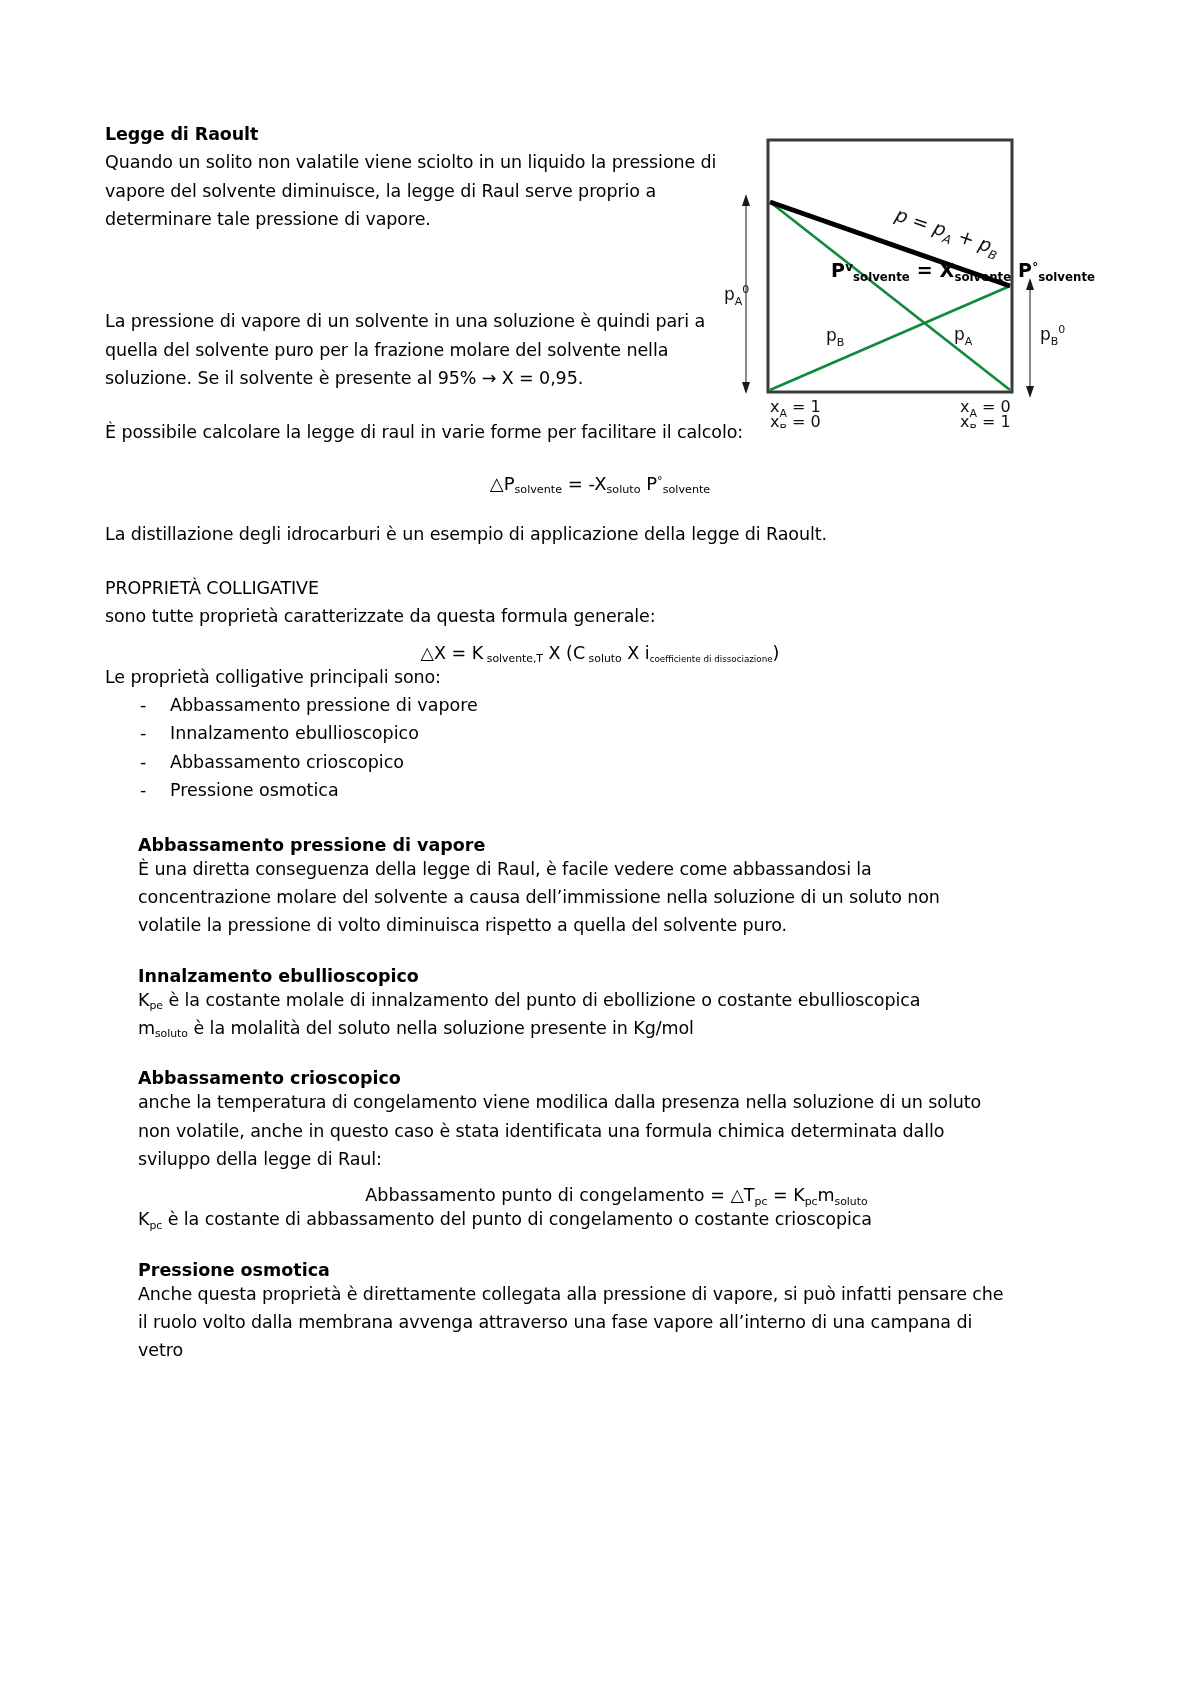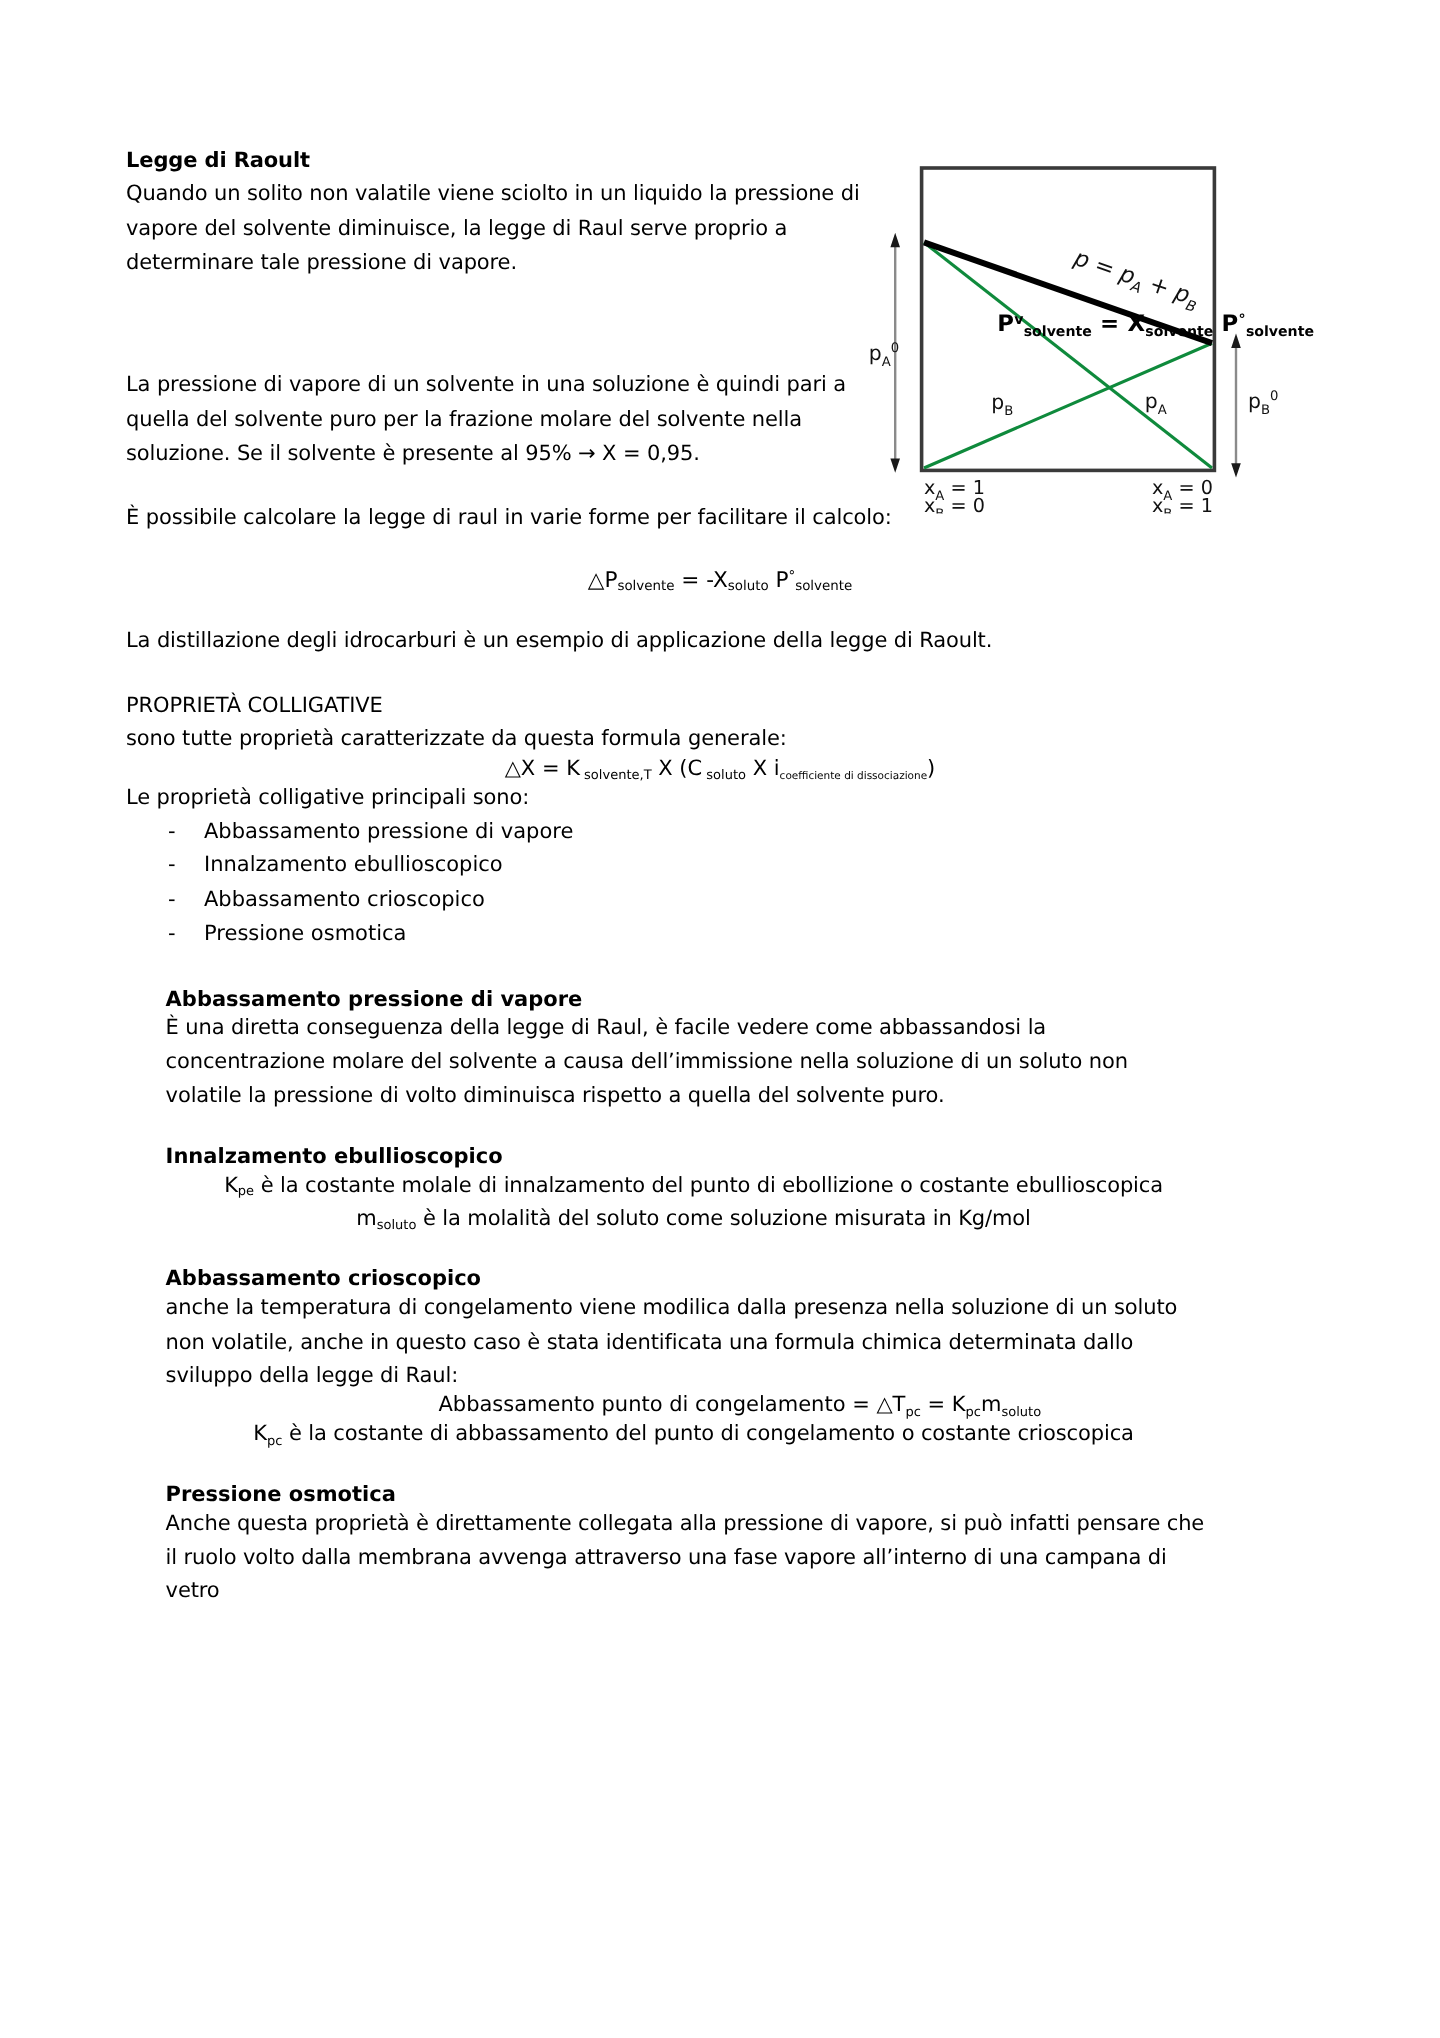--- a/index.html
+++ b/index.html
@@ -80,24 +80,24 @@
     font-size: 17.5px;
     margin-left: 33px;
   }
   .section-body {
     margin-left: 33px;
     width: 865px;
   }
   .centered-eq {
     text-align: center;
     font-size: 17.5px;
+    margin-top: 12px;
   }
   .eq-left-pad {
     margin-left: 33px;
-    text-align: center;
   }
 
   
   .diagram {
     position: absolute;
     left: 722px;
     top: 128px;
     width: 370px;
     height: 300px;
   }
@@ -248,21 +248,21 @@
   </div>
 
   <div class="spacer-md"></div>
 
   <div>
     <div class="section-head">Innalzamento ebullioscopico</div>
     <div class="doc-body eq-left-pad" style="width:880px">
       <span>K</span><sub>pe</sub>&nbsp;<span>è la costante molale di innalzamento del punto di ebollizione o costante ebullioscopica</span>
     </div>
     <div class="doc-body eq-left-pad" style="width:880px">
-      <span>m</span><sub>soluto</sub>&nbsp;<span>è la molalità del soluto come soluzione misurata in Kg/mol</span>
+      <span>m</span><sub>soluto</sub>&nbsp;<span>è la molalità del soluto nella soluzione presente in Kg/mol</span>
     </div>
   </div>
 
   <div class="spacer-md"></div>
 
   <div>
     <div class="section-head">Abbassamento crioscopico</div>
     <div class="section-body doc-body" style="width:880px">anche la temperatura di congelamento viene modilica dalla presenza nella soluzione di un soluto non volatile, anche in questo caso è stata identificata una formula chimica determinata dallo sviluppo della legge di Raul:</div>
     <div class="centered-eq" style="margin-left:33px">
       <span>Abbassamento punto di congelamento = </span><span>△T</span><sub>pc</sub><span> = K</span><sub>pc</sub><span>m</span><sub>soluto</sub>

